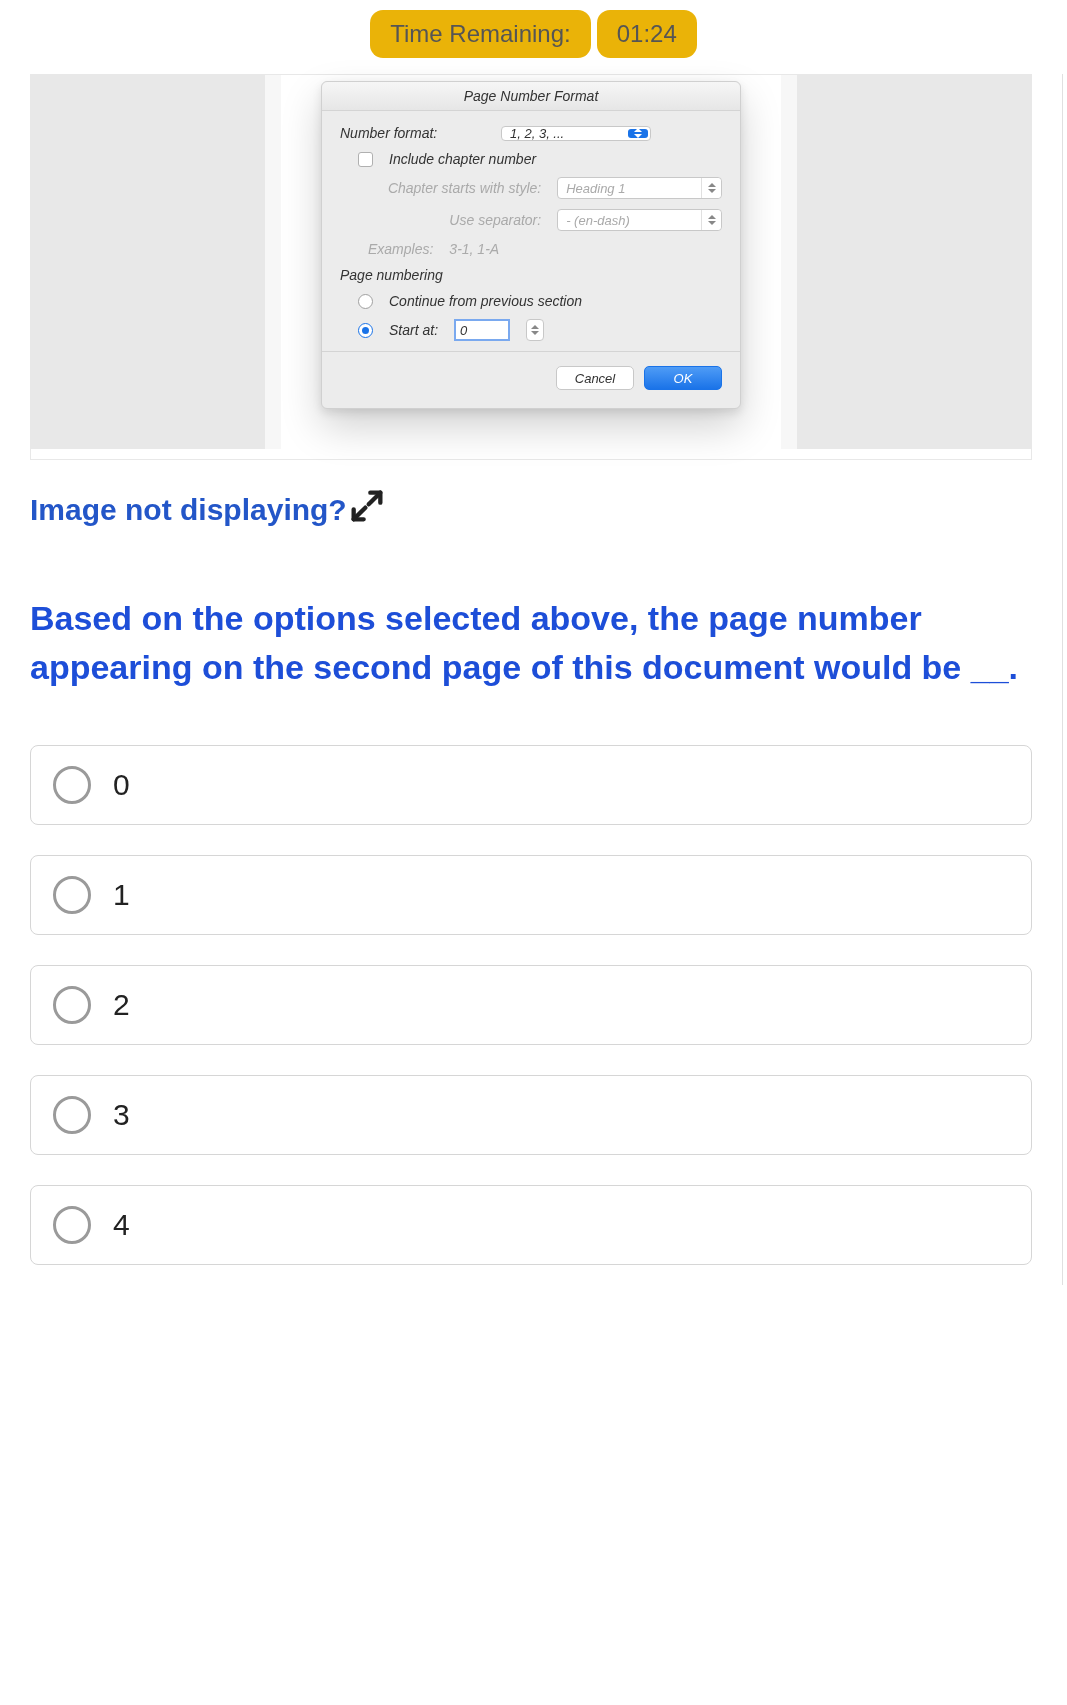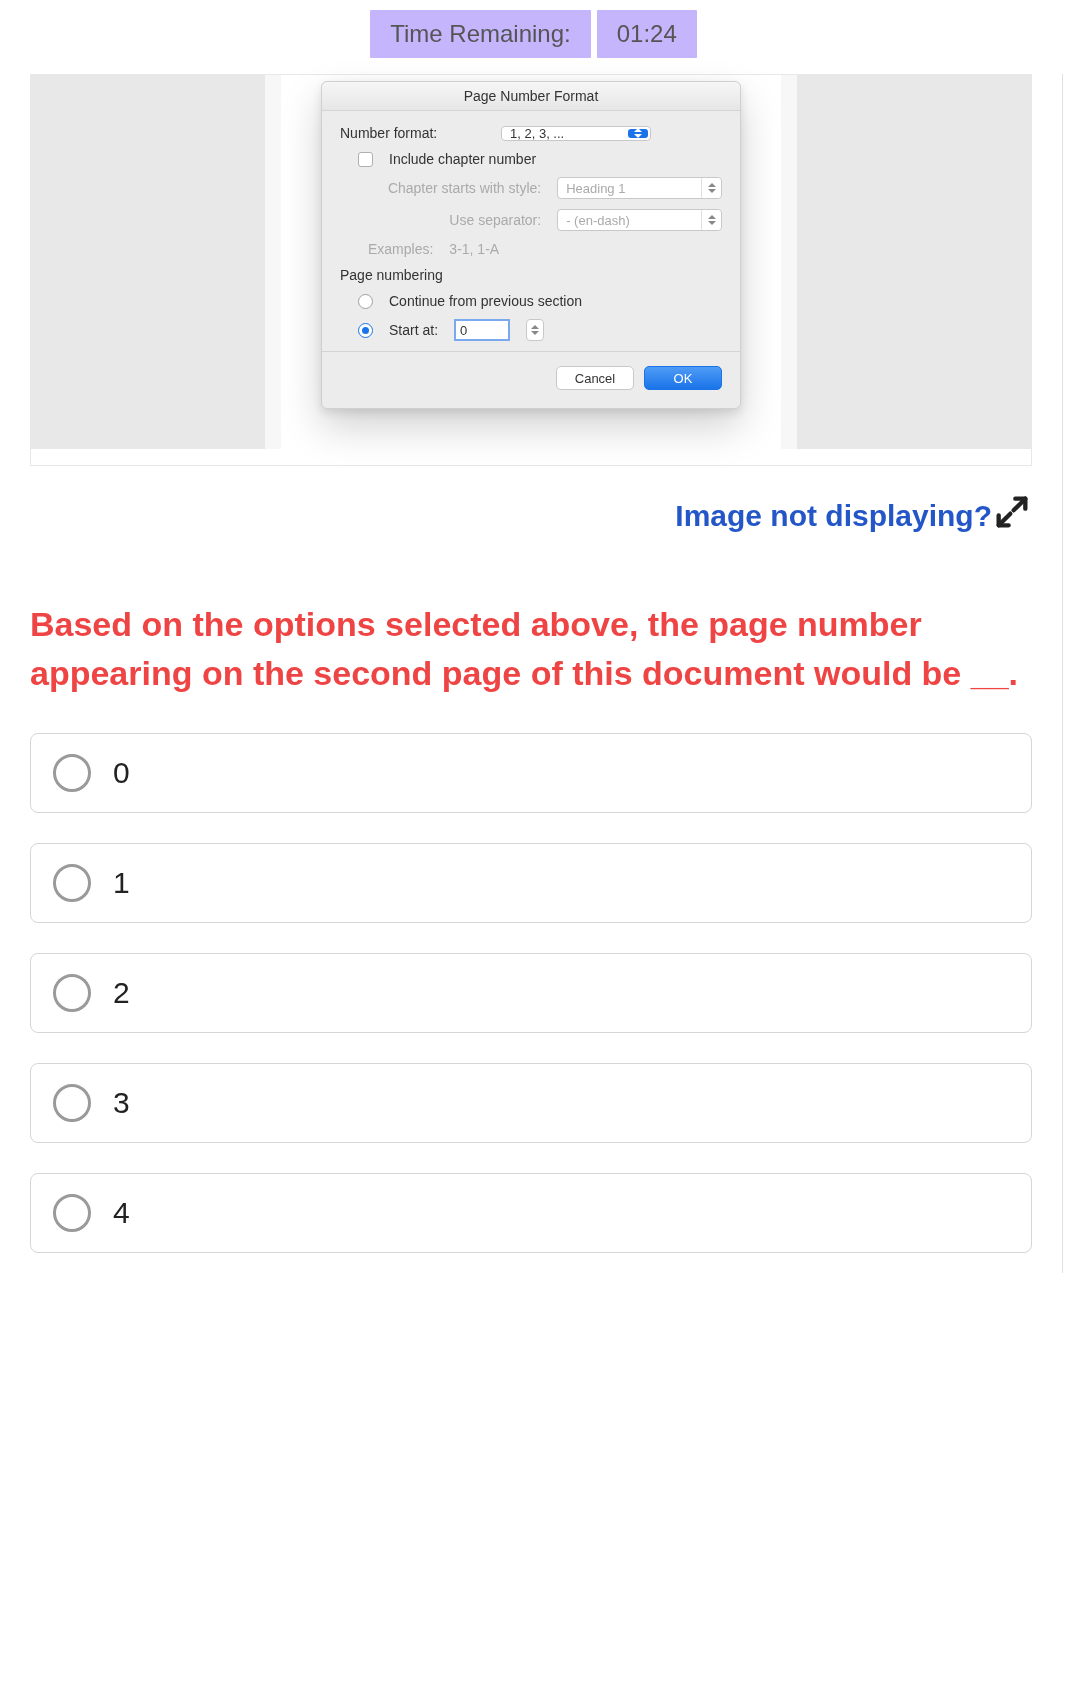--- a/index.html
+++ b/index.html
@@ -9,36 +9,37 @@
     width: 1067px;
     color: #333;
   }
   .timer-bar {
     display: flex;
     justify-content: center;
     gap: 6px;
     padding: 10px 0 16px;
   }
   .timer-pill {
-    background: #c4b5fd;
+    background: #eab308;
     color: #555;
     font-size: 24px;
     padding: 10px 20px;
-    border-radius: 1px;
+    border-radius: 13px;
   }
   .content {
     border-right: 1px solid #e0e0e0;
     margin-right: 4px;
     padding: 0 0 20px 0;
   }
   .image-frame {
     margin: 0 30px;
     border: 1px solid #e8e8e8;
     background: #fff;
-    padding-bottom: 16px;
+    padding-bottom: 10px;
+    font-style: italic;
   }
   .image-inner {
     background: #e8e8e8;
     margin: 0 auto;
     position: relative;
     display: flex;
     justify-content: center;
     padding: 6px 0 40px;
   }
   .inner-bands {
@@ -139,34 +140,34 @@
     min-width: 78px; height: 24px; border-radius: 5px;
     font-size: 13px; display: inline-flex; align-items: center; justify-content: center;
     border: 1px solid #c8c8c8; background: #fff; color: #333;
   }
   .btn.primary {
     background: linear-gradient(#4f9cf6, #1a73e8);
     border: 1px solid #1a73e8; color: #fff;
   }
   .help-row {
     margin: 26px 30px 0;
-    display: flex; align-items: center; justify-content: flex-end;
+    display: flex; align-items: center; justify-content: flex-start;
   }
   .help-link {
     color: #2356c8;
     font-size: 30px;
     font-weight: 700;
   }
   .expand-icon { color: #222; font-size: 34px; font-weight: 700; }
   .question {
-    margin: 60px 30px 34px;
+    margin: 60px 30px 52px;
     font-size: 34px;
     font-weight: 700;
     line-height: 1.45;
-    color: #ef4444;
+    color: #1d4ed8;
   }
   .options { margin: 0 30px; display: flex; flex-direction: column; gap: 30px; }
   .option {
     border: 1px solid #d6d6d6;
     border-radius: 8px;
     padding: 20px 22px;
     display: flex; align-items: center; gap: 22px;
     background: #fff;
   }
   .option-radio {

